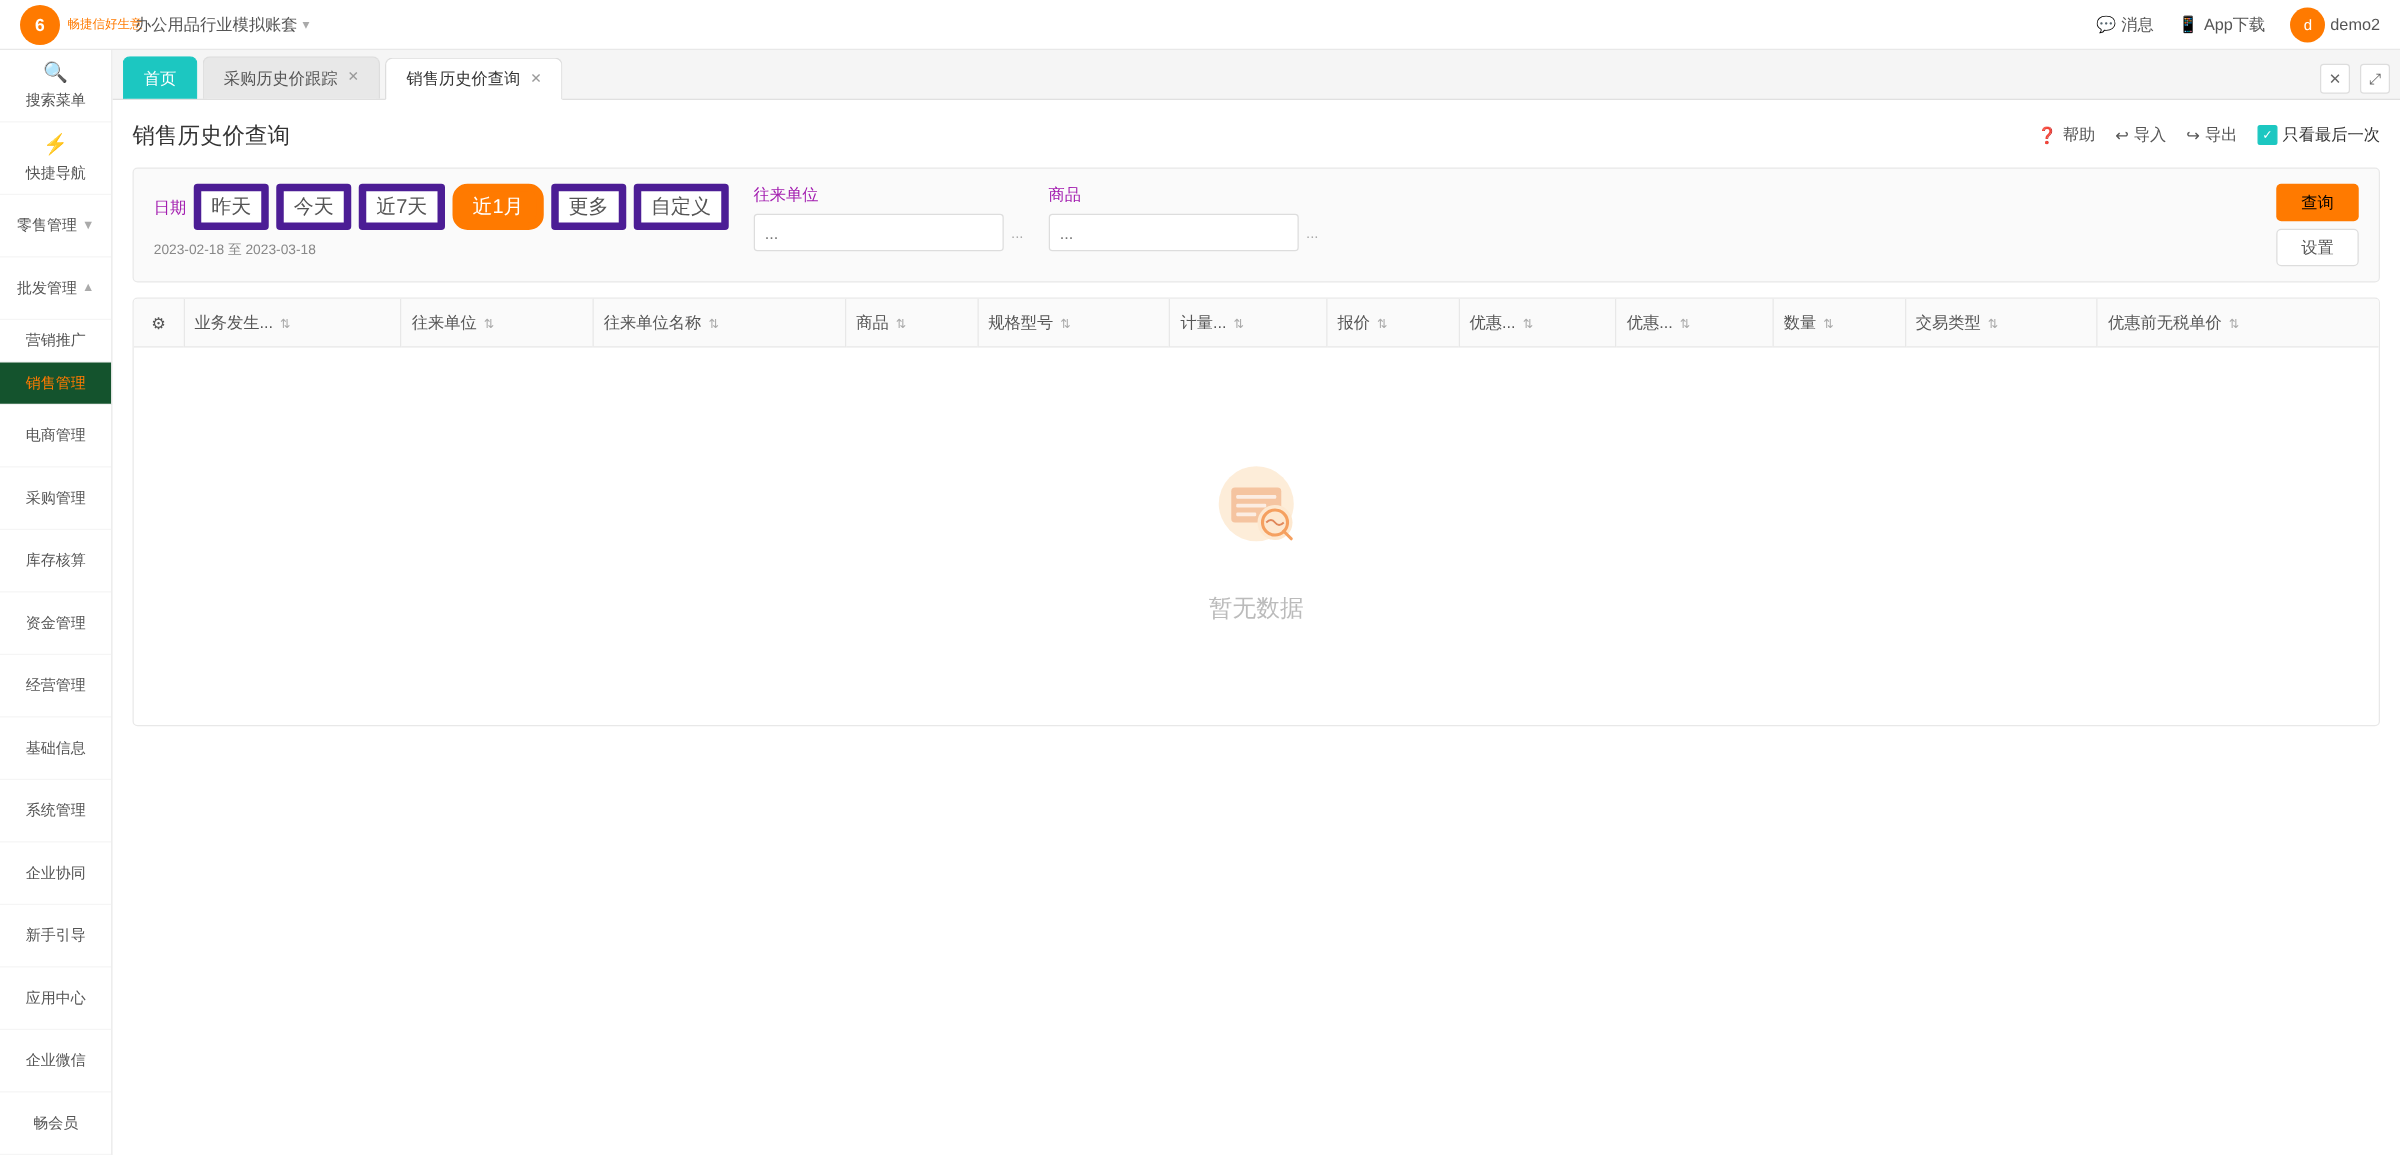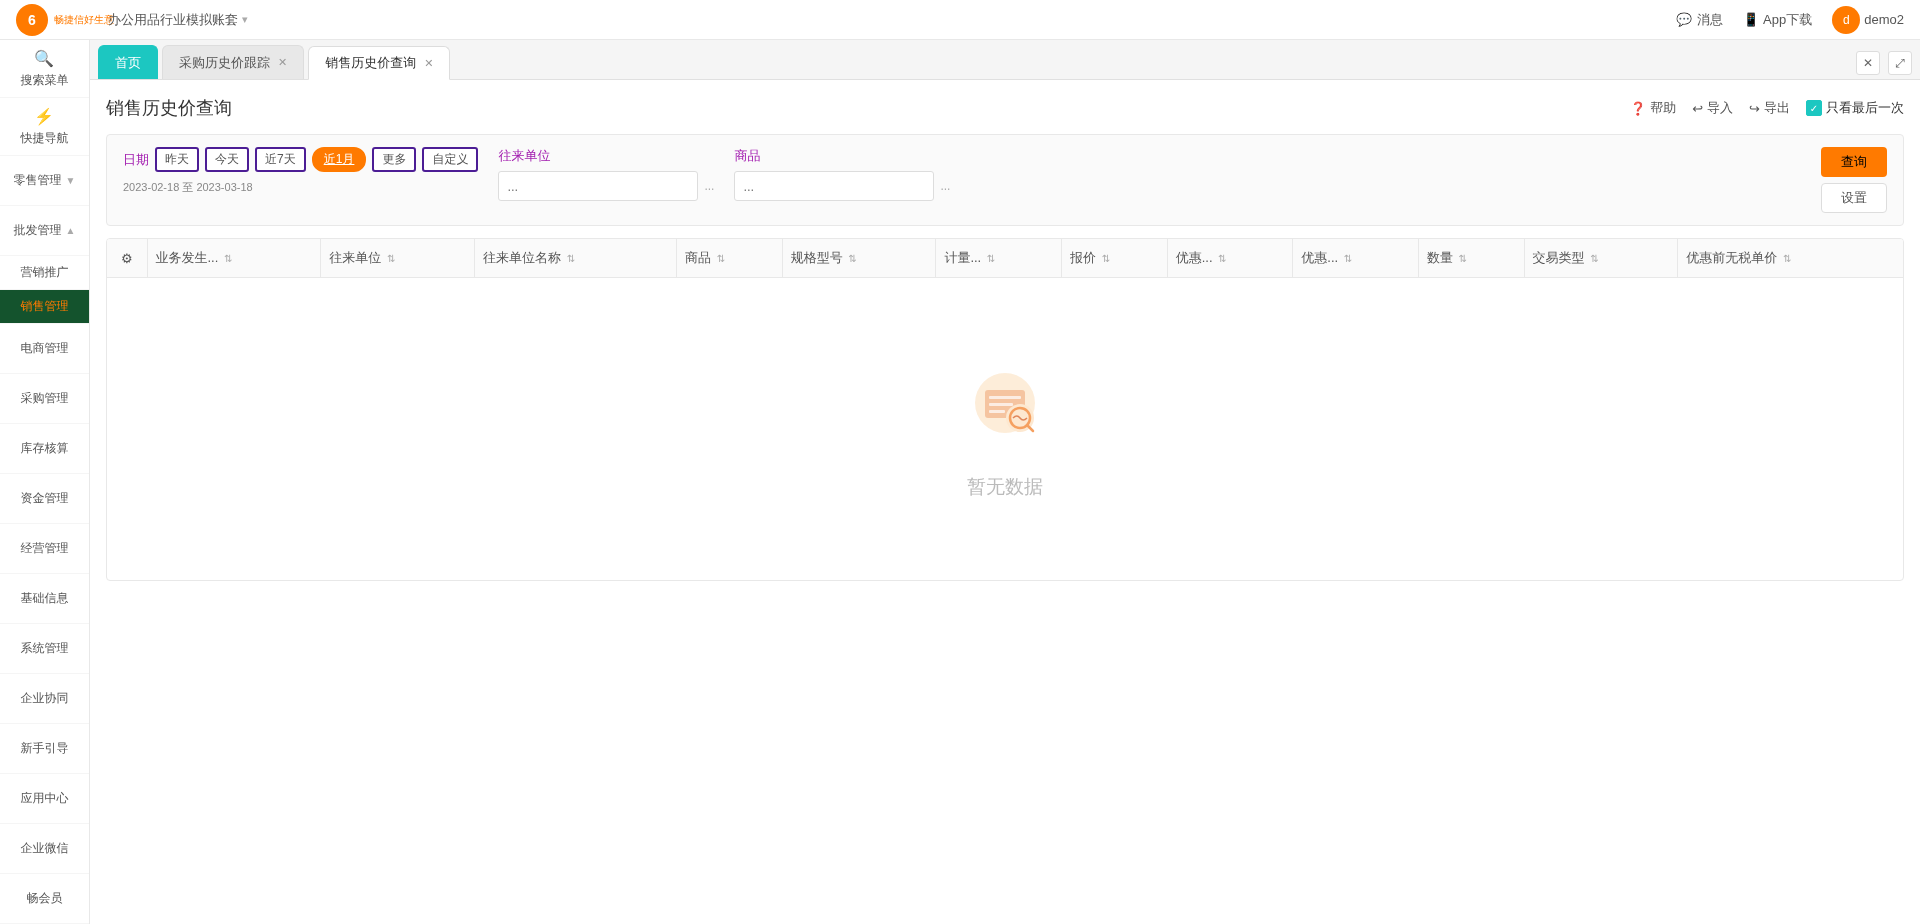--- a/index.html
+++ b/index.html
@@ -265,34 +265,33 @@
       font-size: 13px;
       white-space: nowrap;
     }
     .date-options {
       display: flex;
       align-items: center;
       gap: 6px;
     }
     .date-btn {
       padding: 2px 8px;
-      border: 2px solid #4c1d95;
+      border: 6px solid #4c1d95;
       border-radius: 3px;
       cursor: pointer;
-      font-size: 12px;
+      font-size: 16px;
       color: #555;
       background: #fff;
     }
     .date-btn.active-orange {
       background: #ff7a00;
       color: #fff;
       border-color: #ff7a00;
       border-radius: 12px;
       padding: 2px 10px;
-      text-decoration: underline;
     }
     .date-range-text {
       font-size: 11px;
       color: #888;
       margin-top: 2px;
     }
     .filter-input {
       width: 200px;
       height: 30px;
       border: 1px solid #ddd;

